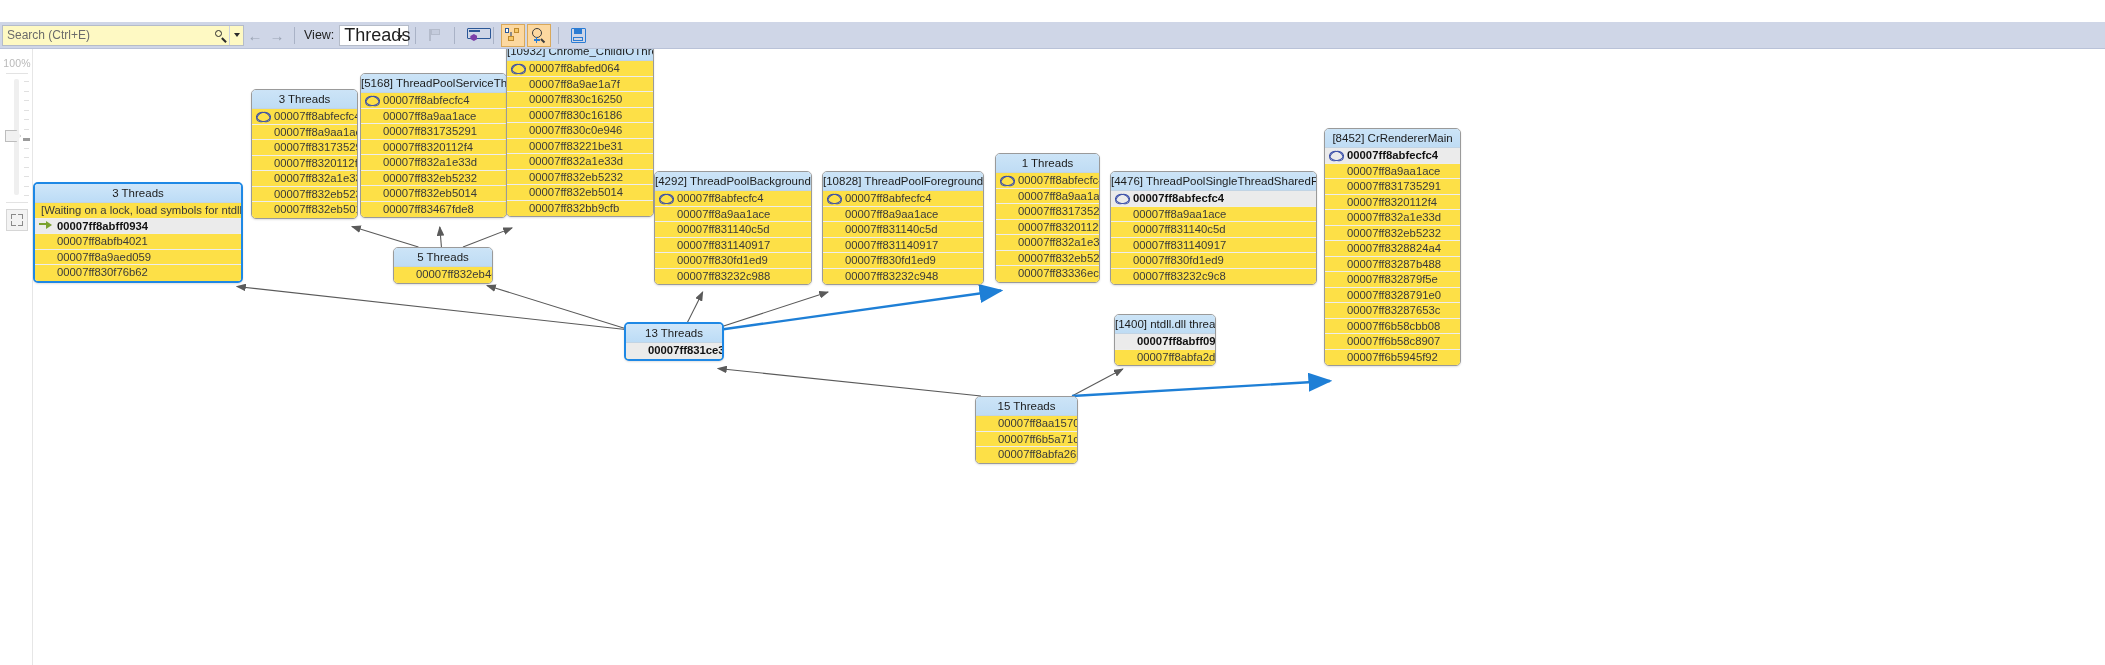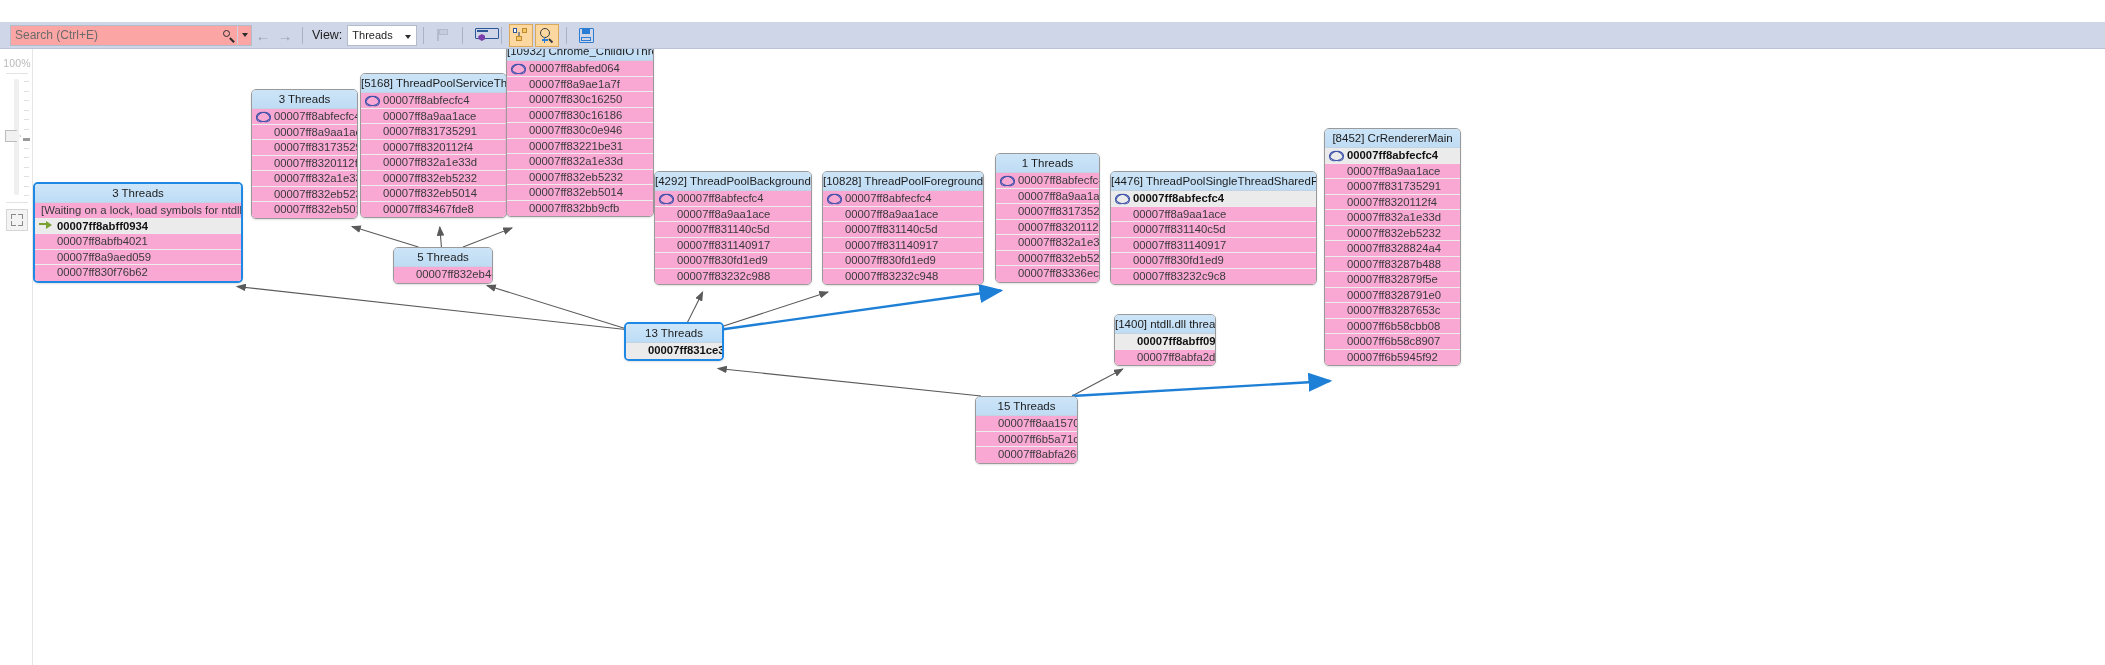--- a/index.html
+++ b/index.html
@@ -33,23 +33,23 @@
   #titlebar .winbtns span { font-size: 9px; line-height: 9px; display:inline-block; }
 
   
   #toolbar {
     position: absolute; left: 0; top: 22px; width: 2105px; height: 27px;
     background: #cfd6e7;
     border-bottom: 1px solid #b9c2d8;
     display: flex; align-items: center;
   }
   .search-wrap {
-    position: relative; margin-left: 10px;
+    position: relative; margin-left: 2px;
     width: 242px; height: 21px;
-    background: #fca5a5; border: 1px solid #b5bcc9;
+    background: #fef9c3; border: 1px solid #b5bcc9;
     display: flex; align-items: center;
   }
   .search-wrap input {
     border: 0; outline: 0; flex: 1; height: 19px;
     font-family: "Liberation Sans", sans-serif; font-size: 12px;
     color: #3a3a3a; padding-left: 4px; background: transparent;
   }
   .search-wrap input::placeholder { color: #6b6b6b; }
   .mag {
     width: 16px; height: 19px; position: relative; flex: 0 0 16px;
@@ -75,21 +75,21 @@
   }
   .navarrow {
     width: 22px; height: 22px; display:flex; align-items:center; justify-content:center;
     color: #9aa3b4; font-size: 15px; line-height: 1;
   }
   .view-label { font-size: 12.5px; color: #1e1e1e; margin: 0 5px 0 3px; }
   .view-combo {
     width: 70px; height: 21px; background: #ffffff; border: 1px solid #b5bcc9;
     display: flex; align-items: center; padding-left: 4px; position: relative;
   }
-  .view-combo span { font-size: 11px; color: #1e1e1e; }
+  .view-combo span { font-size: 18px; color: #1e1e1e; }
   .view-combo .caret-dn { position: absolute; right: 5px; top: 9px; }
 
   .tb-btn {
     width: 24px; height: 23px; display: flex; align-items: center; justify-content: center;
     position: relative; margin: 0 1px;
   }
   .tb-btn.active { background: #fcd8a0; border: 1px solid #d9a85a; }
   .tb-btn.disabled { opacity: .42; }
 
   
@@ -179,21 +179,21 @@
     border-radius: 5px;
   }
   .node-header {
     height: 19px; line-height: 19px;
     background: linear-gradient(to bottom,#cce4f7 0%, #bfdcf4 100%);
     border-bottom: 1px solid #c2d4e4;
     font-size: 11.5px; color: #1b1b1b; text-align: center;
     white-space: nowrap; overflow: hidden;
   }
   .node.selected .node-header { background: linear-gradient(to bottom,#cfe6f9 0%, #bcdcf6 100%); }
-  .frames { background: #f9a8d4; }
+  .frames { background: #fde047; }
   .frame {
     height: 15.5px; line-height: 15.5px;
     font-size: 11.3px; color: #3a3a3a;
     border-bottom: 1px solid #ededed;
     padding-left: 22px; white-space: nowrap; overflow: hidden;
     position: relative;
   }
   .frame:last-child { border-bottom: 0; }
   .frame.current { background: #ebebeb; color: #111; font-weight: bold; }
   .frame.truncate { padding-left: 6px; }

